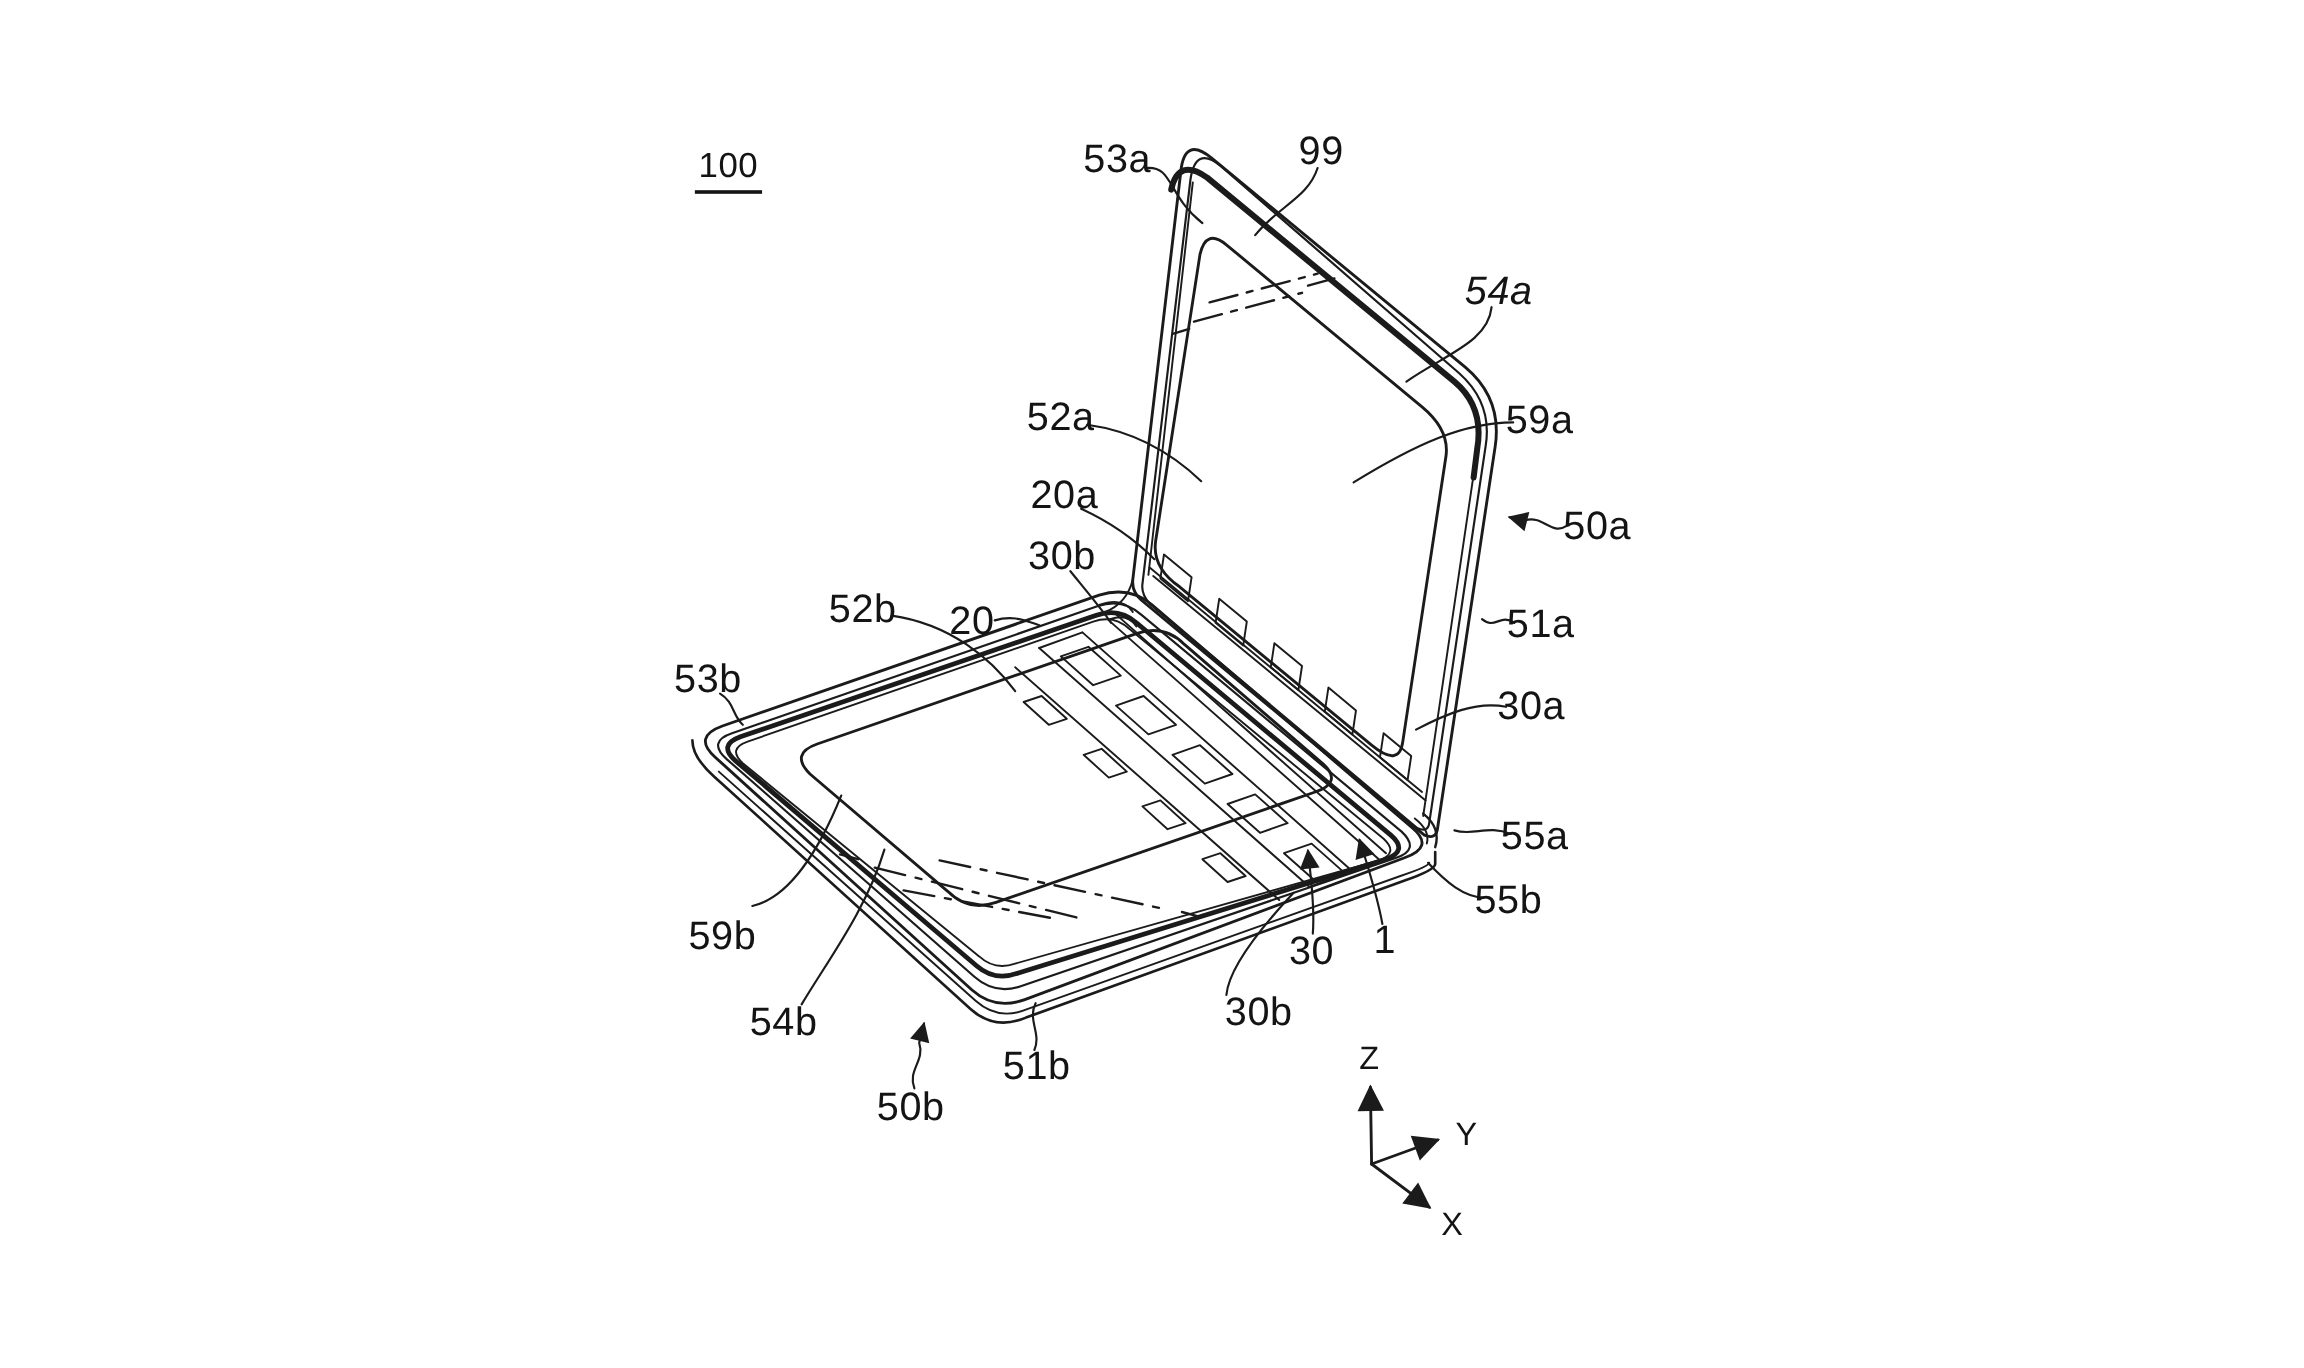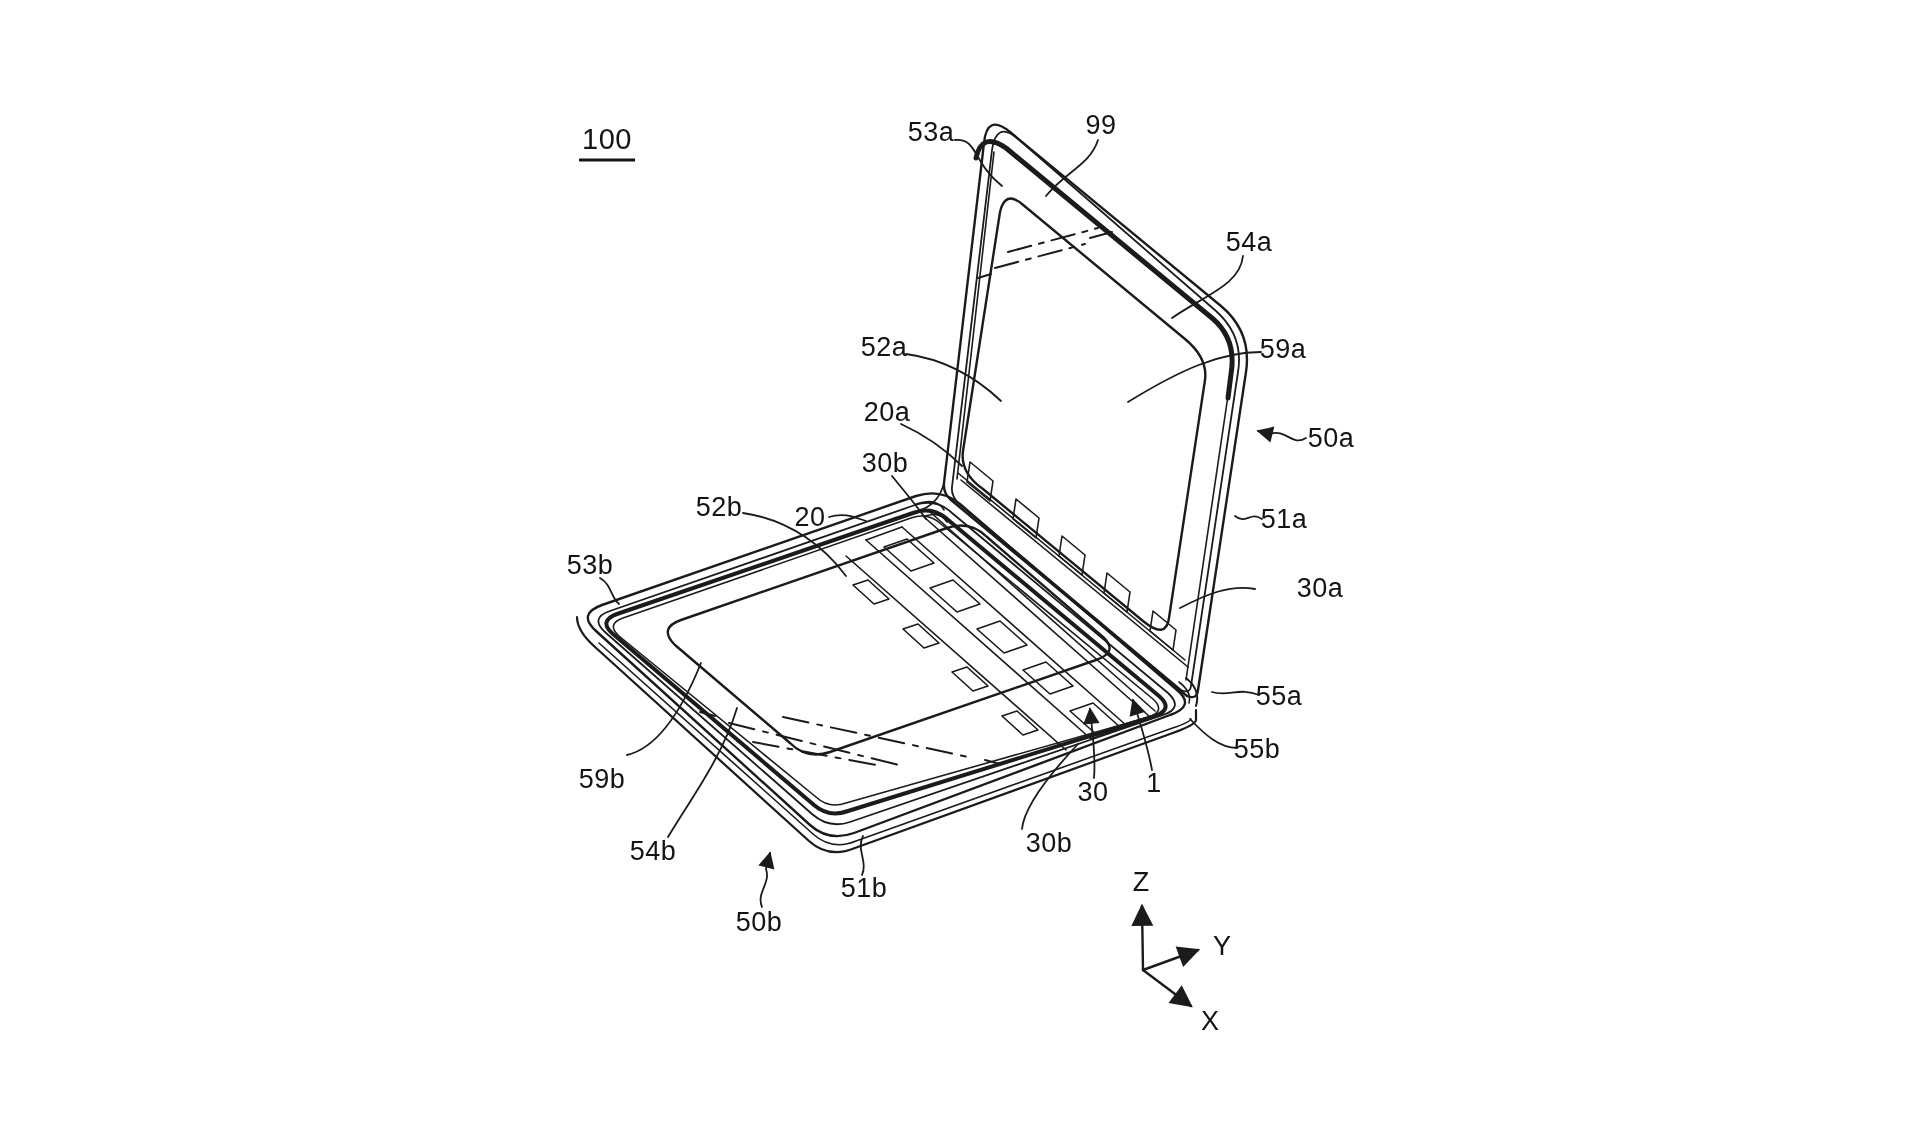--- a/index.html
+++ b/index.html
@@ -2,21 +2,21 @@
 <html><head>
 <meta charset="utf-8">
 <style>
   html,body{margin:0;padding:0;background:#ffffff;}
   body{width:1920px;height:1140px;position:relative;overflow:hidden;
        font-family:"Liberation Sans", sans-serif;color:#111;}
   #stage{position:absolute;left:0;top:0;width:1920px;height:1140px;}
   #drawing{position:absolute;left:0;top:0;}
   #label-layer{position:absolute;left:0;top:0;width:1592px;height:1140px;pointer-events:none;}
   .ref-label{position:absolute;transform:translate(-50%,-50%);
-             font-size:27px;letter-spacing:0.5px;color:#141414;white-space:nowrap;
+             font-size:33px;letter-spacing:0.5px;color:#141414;white-space:nowrap;
              line-height:1;}
   .ref-label.underline{font-size:29px;border-bottom:3px solid #141414;padding:0 3px 5px 3px;}
   .axis-label{position:absolute;transform:translate(-50%,-50%);
               font-size:27px;color:#141414;line-height:1;}
 </style>
 </head>
 <body>
 
 <div id="stage">
 
@@ -137,25 +137,25 @@
       <path d="M 1143,970 L 1142,906" marker-end="url(#arr)"></path>
       <path d="M 1143,970 L 1198,950" marker-end="url(#arr)"></path>
       <path d="M 1143,970 L 1191,1006" marker-end="url(#arr)"></path>
     </g>
   </svg>
 
   <div id="label-layer">
       <div class="ref-label underline" style="left: 607px; top: 143px;">100</div>
       <div class="ref-label" style="left: 931px; top: 132px;">53a</div>
       <div class="ref-label" style="left: 1101px; top: 125px;">99</div>
-      <div class="ref-label" style="left: 1249px; top: 242px;">54a</div>
+      <div class="ref-label" style="left: 1249px; top: 242px; font-style: italic;">54a</div>
       <div class="ref-label" style="left: 1283px; top: 349px; text-align: center;">59a</div>
       <div class="ref-label" style="left: 1331px; top: 438px;">50a</div>
       <div class="ref-label" style="left: 1284px; top: 519px;">51a</div>
-      <div class="ref-label" style="left: 1276px; top: 588px; margin-left: 44px;">30a</div>
+      <div class="ref-label" style="left: 1276px; top: 588px;">30a</div>
       <div class="ref-label" style="left: 1279px; top: 696px;">55a</div>
       <div class="ref-label" style="left: 1257px; top: 749px;">55b</div>
       <div class="ref-label" style="left: 1154px; top: 783px;">1</div>
       <div class="ref-label" style="left: 1093px; top: 792px;">30</div>
       <div class="ref-label" style="left: 1017px; top: 843px; margin-left: 32px;">30b</div>
       <div class="ref-label" style="left: 864px; top: 888px;">51b</div>
       <div class="ref-label" style="left: 759px; top: 922px;">50b</div>
       <div class="ref-label" style="left: 653px; top: 851px;">54b</div>
       <div class="ref-label" style="left: 602px; top: 760px; margin-top: 19px;">59b</div>
       <div class="ref-label" style="left: 590px; top: 565px;">53b</div>

